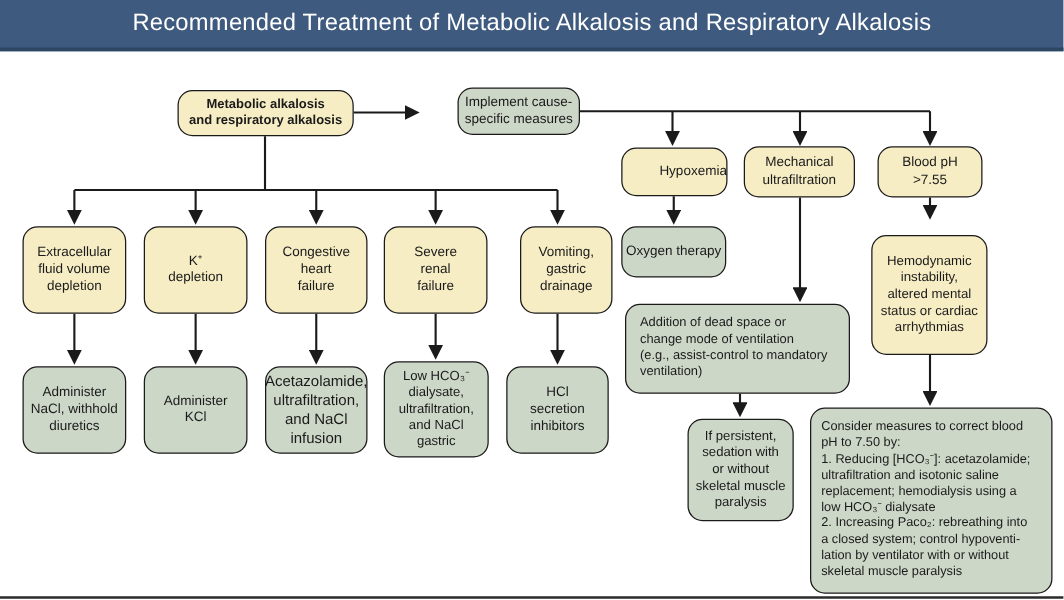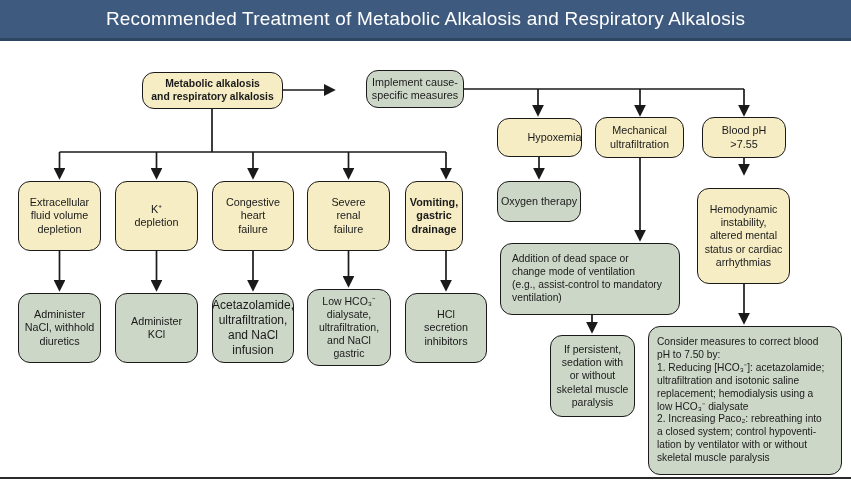--- a/index.html
+++ b/index.html
@@ -40,21 +40,21 @@
   .n-root{left:142px;top:72px;width:141px;height:37px;font-size:10.4px;}
   .n-implement{left:338px;top:70px;width:98px;height:38px;margin-left:28px;}
   .n-hypoxemia{left:497px;top:118px;width:85px;height:39px;padding-left:32px;}
   .n-mech{left:595px;top:117px;width:89px;height:41px;}
   .n-bloodph{left:702px;top:117px;width:84px;height:41px;}
   .n-oxygen{left:497px;top:181px;width:84px;height:41px;}
   .n-ecf{left:18px;top:181px;width:83px;height:70px;}
   .n-k{left:115px;top:181px;width:83px;height:70px;}
   .n-chf{left:212px;top:181px;width:82px;height:70px;}
   .n-renal{left:307px;top:181px;width:83px;height:70px;}
-  .n-vomiting{left:405px;top:181px;width:58px;height:70px;font-weight:bold;}
+  .n-vomiting{left:416px;top:181px;width:74px;height:70px;}
   .n-nacl{left:18px;top:293px;width:83px;height:70px;}
   .n-kcl{left:115px;top:293px;width:83px;height:70px;}
   .n-acet{left:212px;top:293px;width:82px;height:70px;font-size:12px;}
   .n-lowhco3{left:307px;top:289px;width:84px;height:77px;font-size:10.5px;}
   .n-hcl{left:405px;top:293px;width:82px;height:70px;}
   .n-deadspace{left:500px;top:243px;width:180px;height:72px;font-size:10.3px;padding-left:11px;border-radius:12px;}
   .n-sedation{left:550px;top:335px;width:85px;height:82px;font-size:10.5px;}
   .n-hemo{left:697px;top:188px;width:93px;height:96px;font-size:10.6px;}
   .n-consider{left:648px;top:326px;width:194px;height:149px;font-size:10.2px;padding-left:8px;padding-right:14px;border-radius:12px;line-height:1.27;}
 

